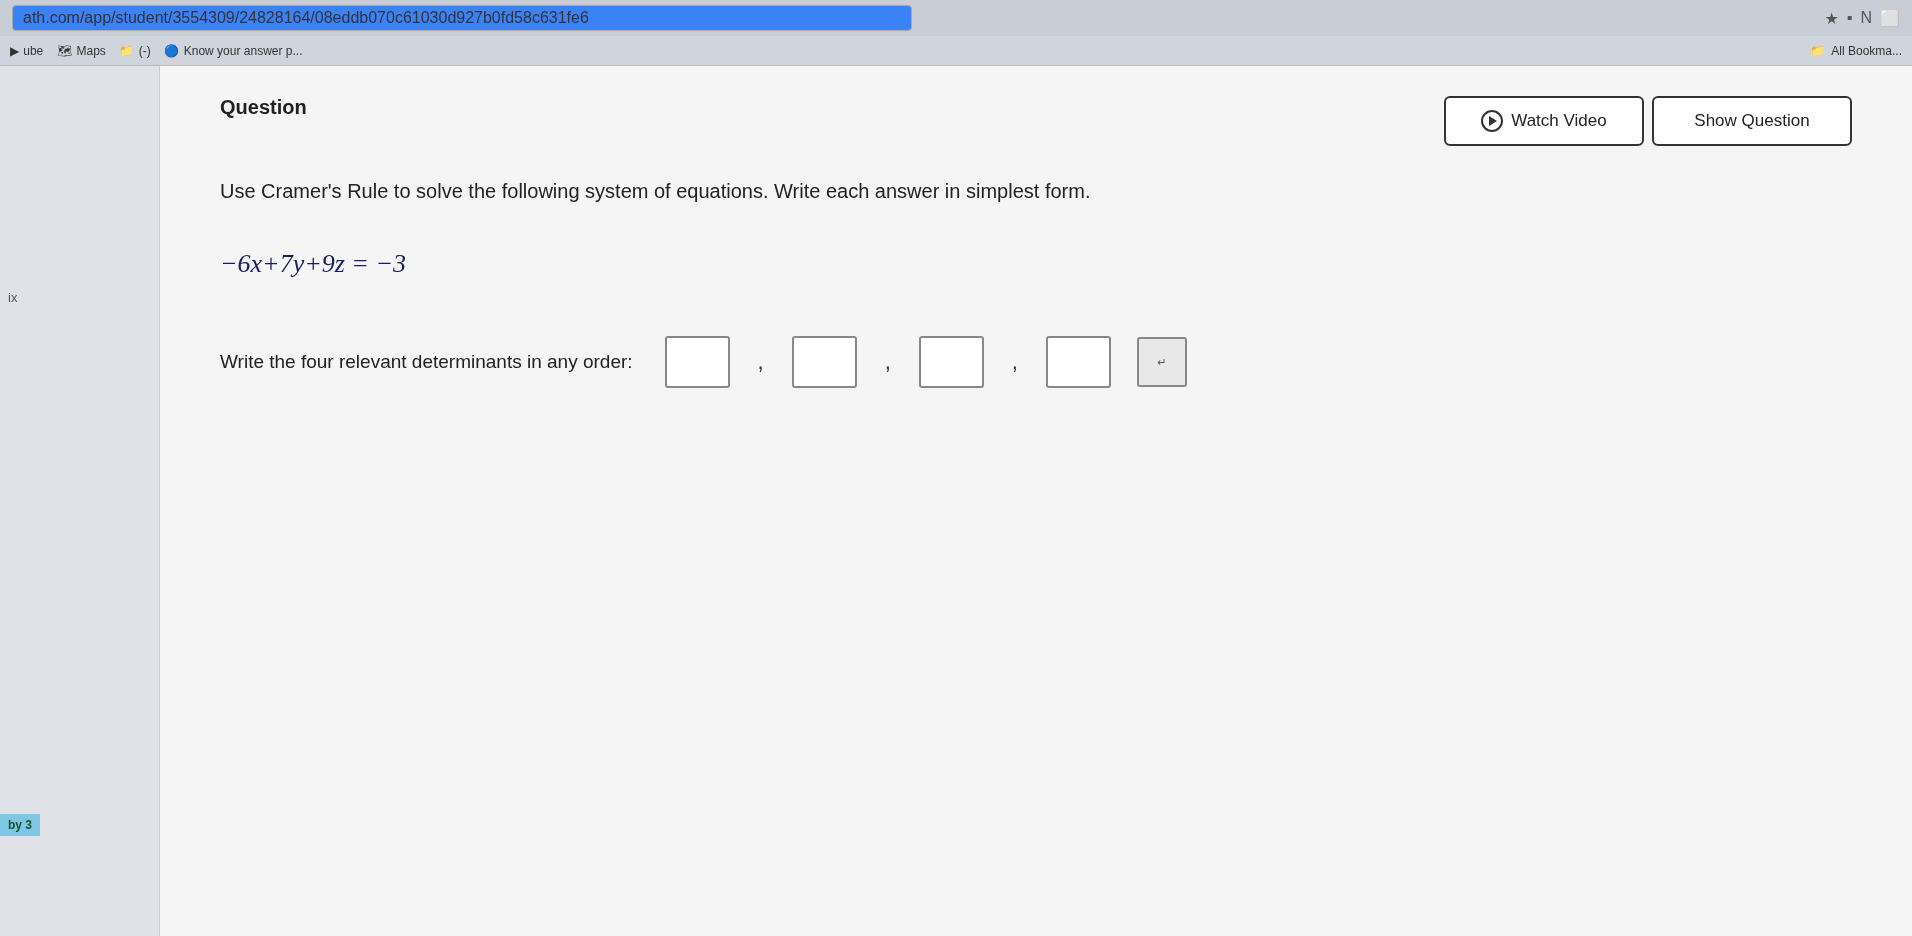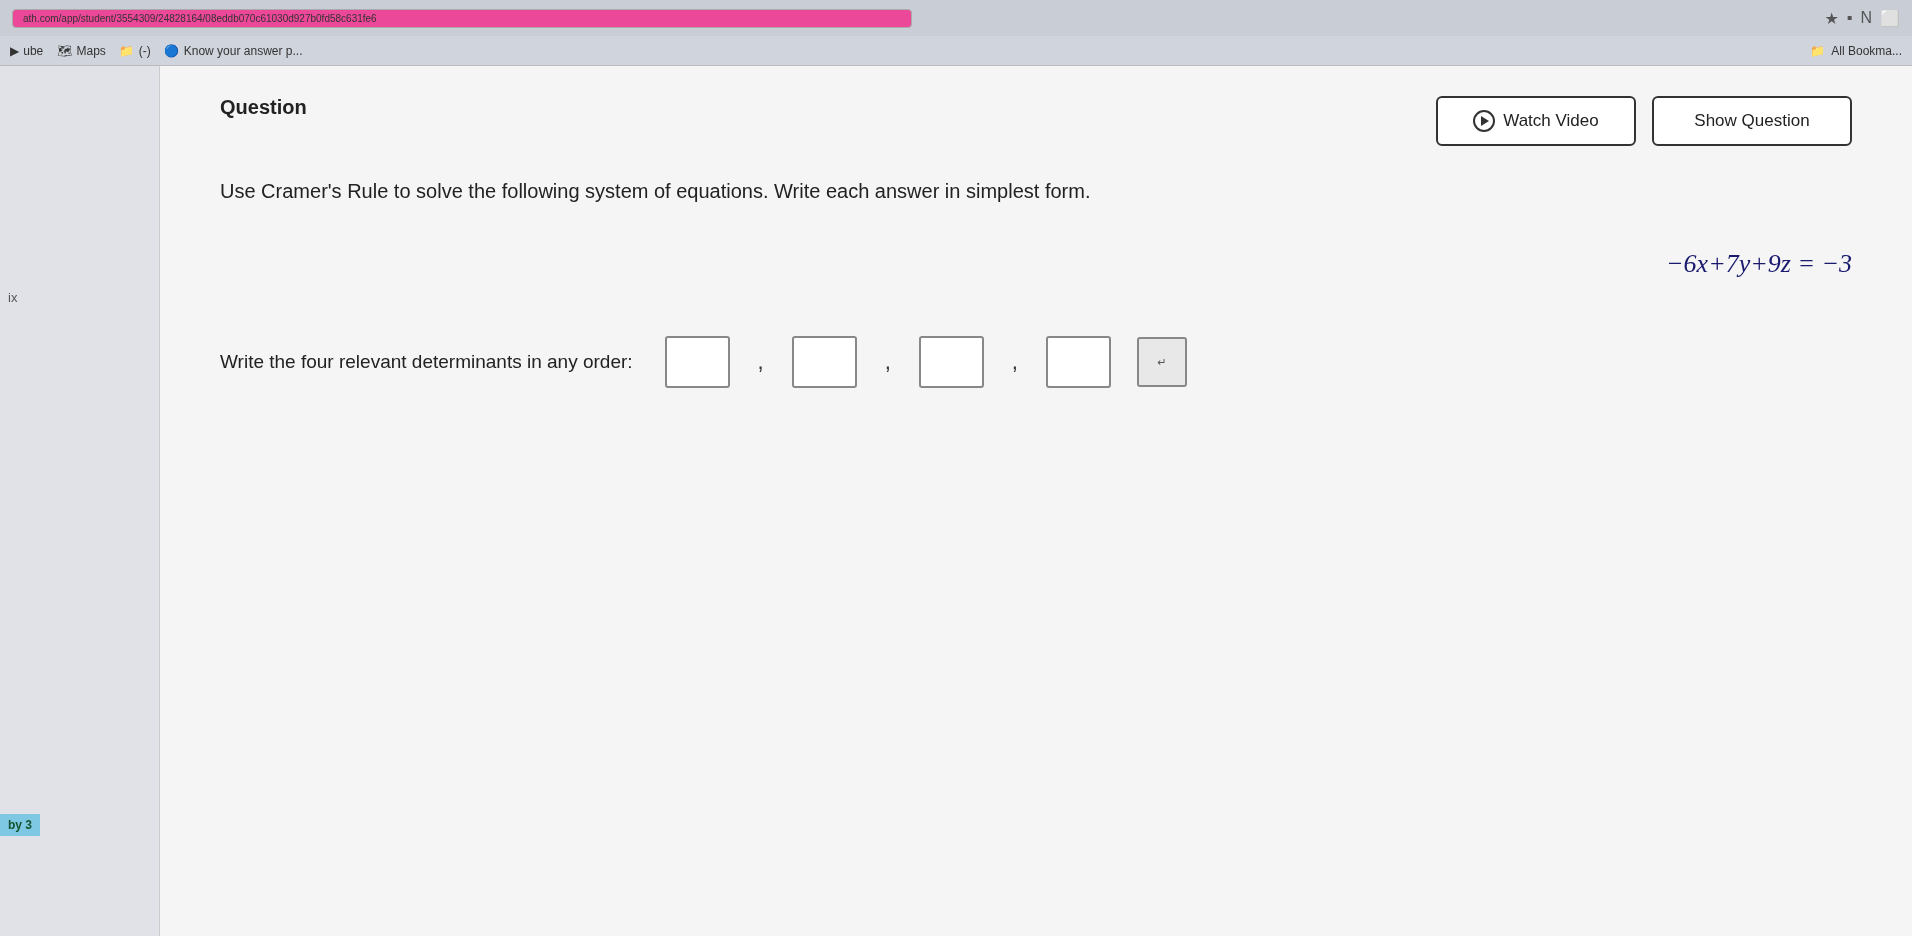--- a/index.html
+++ b/index.html
@@ -24,25 +24,25 @@
     .address-bar {
       display: flex;
       align-items: center;
       padding: 6px 12px;
       background: #c8cdd6;
       height: 36px;
     }
 
     .address-input {
       flex: 1;
-      background: #ec4899;
+      background: #3b82f6;
       border: 1px solid #aaa;
       border-radius: 4px;
       padding: 3px 10px;
-      font-size: 10px;
+      font-size: 16px;
       color: #333;
       max-width: 900px;
     }
 
     .browser-icons {
       display: flex;
       align-items: center;
       margin-left: auto;
       gap: 8px;
     }
@@ -129,21 +129,21 @@
 
     .question-label {
       font-size: 20px;
       font-weight: bold;
       color: #222;
       margin-right: auto;
     }
 
     .header-buttons {
       display: flex;
-      gap: 16px;
+      gap: 8px;
       margin-left: auto;
       border-radius: 21px;
     }
 
     .watch-video-btn {
       display: flex;
       align-items: center;
       gap: 8px;
       border: 2px solid #333;
       border-radius: 6px;
@@ -194,21 +194,21 @@
     .question-text {
       font-size: 20px;
       color: #222;
       line-height: 1.5;
       margin-bottom: 36px;
       max-width: 1100px;
     }
 
     
     .equations-block {
-      text-align: right;
+      text-align: left;
       margin-bottom: 50px;
     }
 
     .equation {
       font-size: 26px;
       color: #1a1a6e;
       font-style: italic;
       line-height: 1.7;
       font-family: 'Times New Roman', Times, serif;
     }

